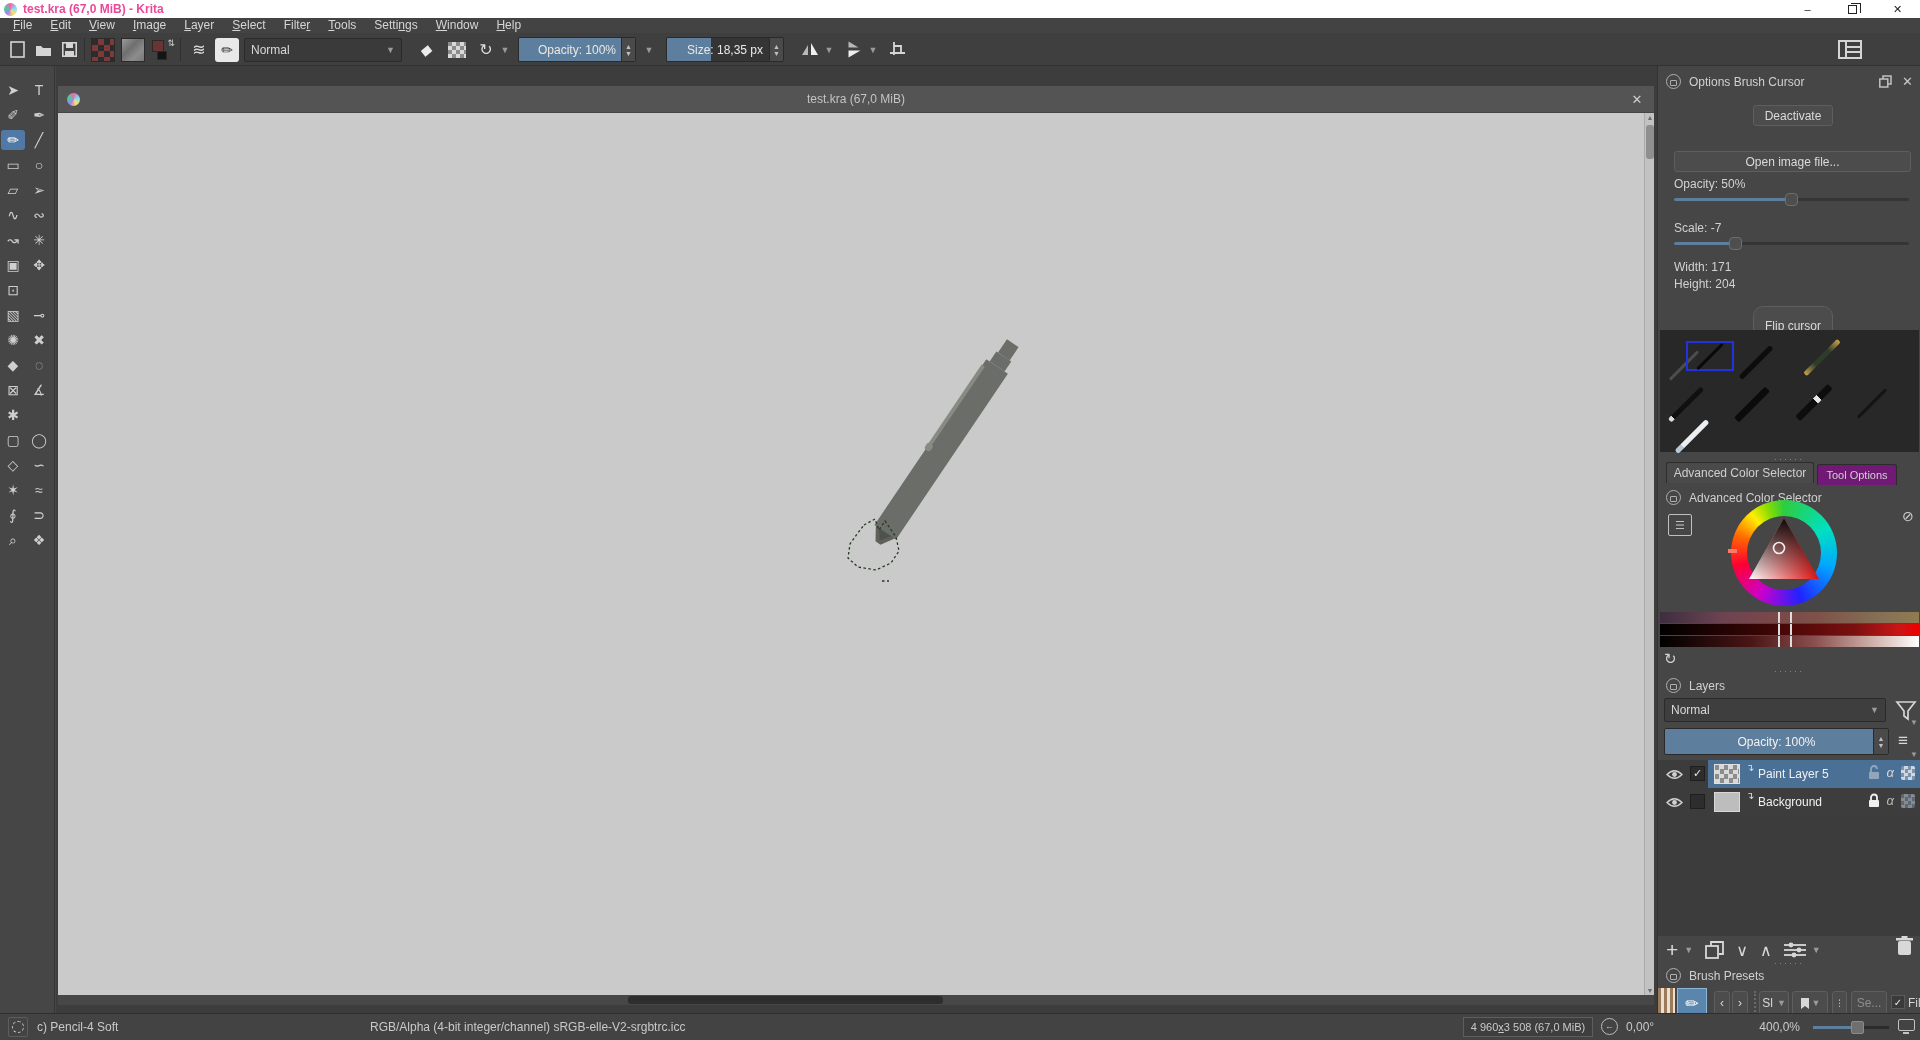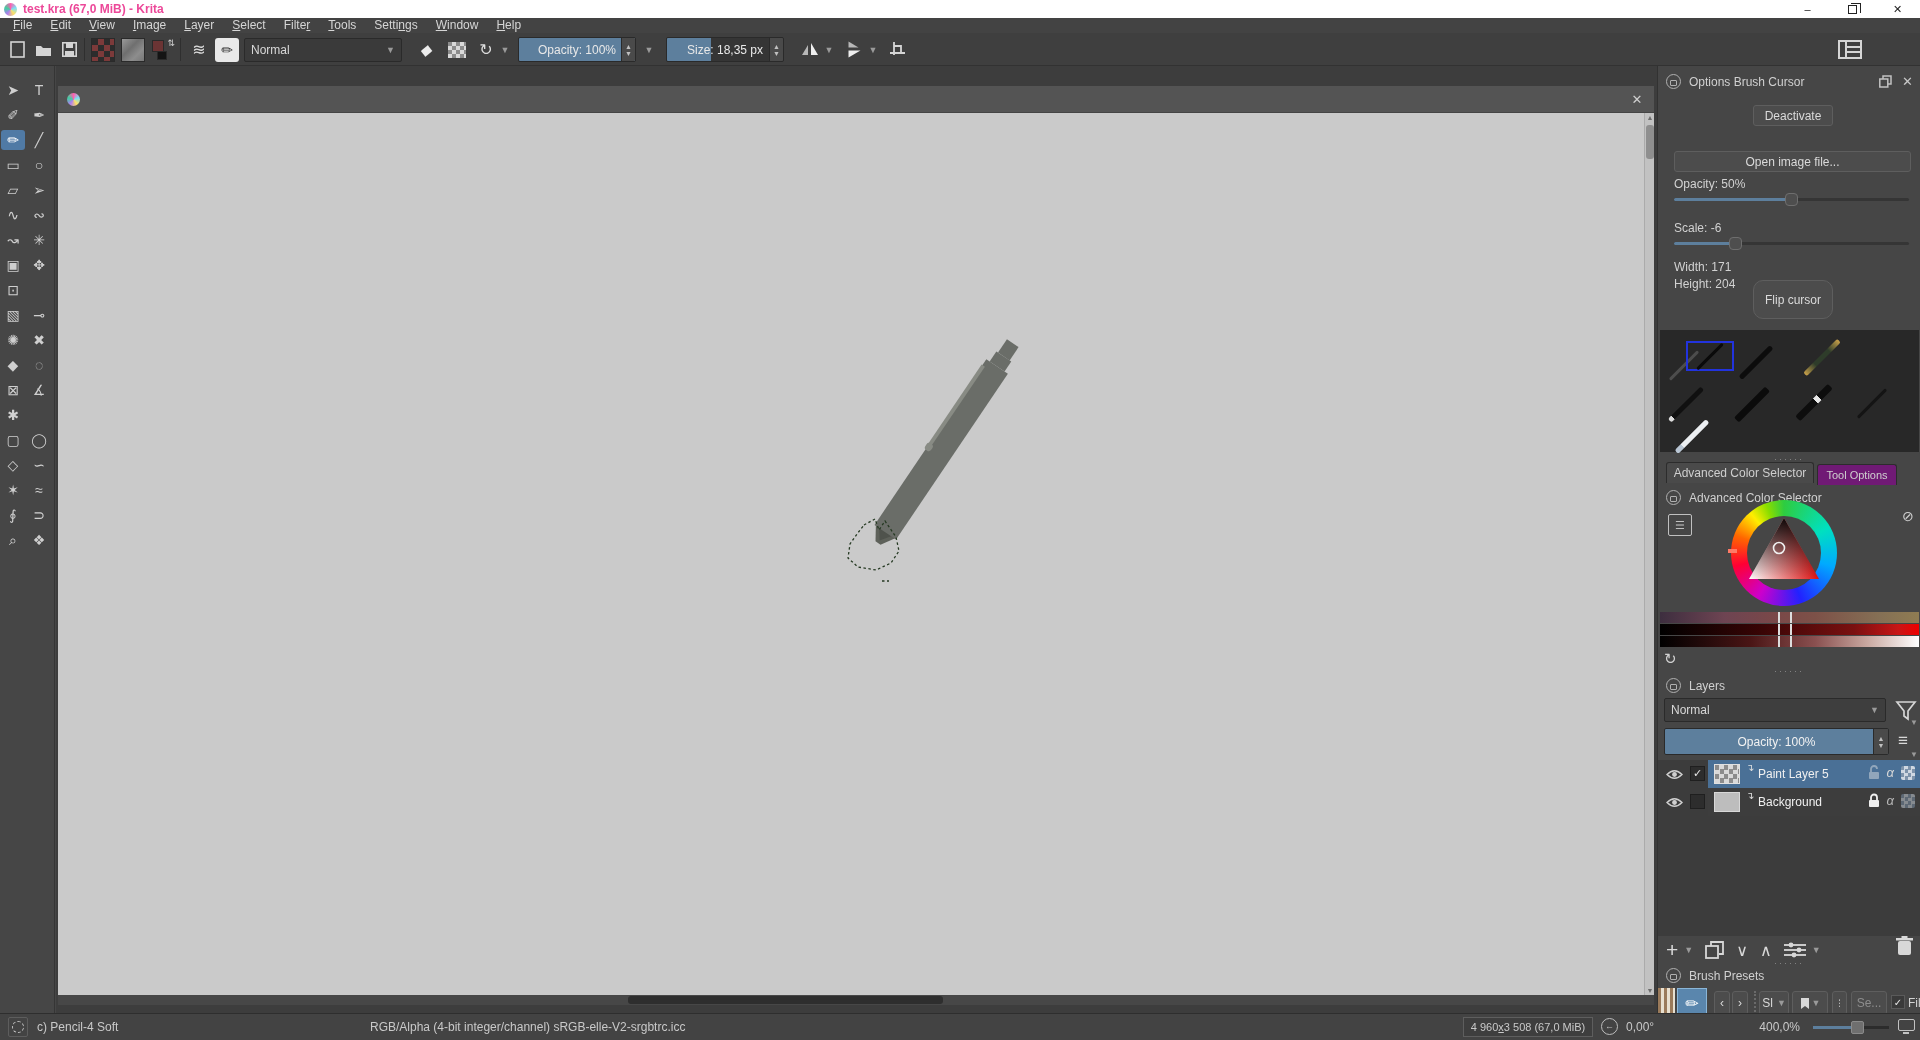--- a/index.html
+++ b/index.html
@@ -405,20 +405,21 @@
 
       <div class="tool" data-name="tool-pan">
         <span class="tool-glyph">❖</span>
       </div>
     </div>
 
   <div class="abs mdi" data-name="mdi-area">
     <div class="subwin" data-name="document-subwindow">
       <div class="subwin-title" data-name="subwindow-titlebar">
         <div class="doc-logo" data-name="krita-doc-icon"></div>
+        <div class="doc-name" data-name="subwindow-title">test.kra (67,0 MiB)</div>
         <div class="subwin-close" data-name="subwindow-close-button">✕</div>
       </div>
 
       <div class="canvas-area" data-name="canvas">
         <svg width="1586" height="882" data-name="canvas-drawing">
 
           <g transform="translate(820,430) rotate(-56)" data-name="pen-image">
             <polygon points="14,-12 14,12 0,3 0,-3" fill="#5e615a"></polygon>
             <polygon points="14,-8 14,8 3,0" fill="#4f524c"></polygon>
             <rect x="13" y="-13" width="200" height="26" fill="#6a6d68"></rect>
@@ -458,29 +459,29 @@
       </span>
     </div>
     <div class="btn" style="left:95px;top:39px;width:80px;height:21px;" data-name="deactivate-button">Deactivate</div>
     <div class="btn" style="left:16px;top:85px;width:237px;height:21px;" data-name="open-image-file-button">Open image file...</div>
     <div class="abs" style="left:16px;top:111px;" data-name="cursor-opacity-label">Opacity: 50%</div>
     <div class="hslider" style="left:16px;top:126px;width:235px;" data-name="cursor-opacity-slider">
       <div class="track"></div>
         <div class="fillpart" style="width:50%;"></div>
         <div class="handle" style="left:111px;" data-name="slider-handle"></div>
     </div>
-    <div class="abs" style="left:16px;top:155px;" data-name="cursor-scale-label">Scale: -6</div>
+    <div class="abs" style="left:16px;top:155px;" data-name="cursor-scale-label">Scale: -7</div>
     <div class="hslider" style="left:16px;top:170px;width:235px;" data-name="cursor-scale-slider">
       <div class="track"></div>
         <div class="fillpart" style="width:26%;"></div>
         <div class="handle" style="left:55px;" data-name="slider-handle"></div>
     </div>
     <div class="abs" style="left:16px;top:194px;" data-name="cursor-width-label">Width: 171</div>
     <div class="abs" style="left:16px;top:211px;" data-name="cursor-height-label">Height: 204</div>
-    <div class="btn" style="left:95px;top:214px;width:80px;height:39px;border-radius:10px;" data-name="flip-cursor-button">Flip cursor</div>
+    <div class="btn" style="left:95px;top:240px;width:80px;height:39px;border-radius:10px;" data-name="flip-cursor-button">Flip cursor</div>
 
     <div class="abs" style="left:2px;top:264px;width:259px;height:122px;background:#282828;" data-name="brush-cursor-image-grid">
       <div class="penbar" style="left:4px;top:34px;width:40px;height:3px;background:#4d4d4d;" data-name="brush-cursor-thumbnail"></div>
       <div class="abs" style="left:26px;top:11px;width:48px;height:30px;border:2px solid #2233dd;" data-name="brush-cursor-thumbnail-selected">
         <div class="penbar" style="left:4px;top:12px;width:36px;height:3px;background:#0a0a0a;"></div>
       </div>
       <div class="penbar" style="left:74px;top:30px;width:44px;height:5px;background:#0c0c0c;" data-name="brush-cursor-thumbnail"></div>
       <div class="penbar" style="left:138px;top:25px;width:48px;height:5px;background:linear-gradient(90deg,#caa24a,#2e3c2a 30%,#2e3c2a 70%,#caa24a);" data-name="brush-cursor-thumbnail"></div>
       <div class="penbar" style="left:3px;top:72px;width:46px;height:5px;background:linear-gradient(90deg,#ddd 0 10%,#101010 10%);" data-name="brush-cursor-thumbnail"></div>
       <div class="penbar" style="left:70px;top:71px;width:44px;height:7px;background:#0b0b0b;" data-name="brush-cursor-thumbnail"></div>

